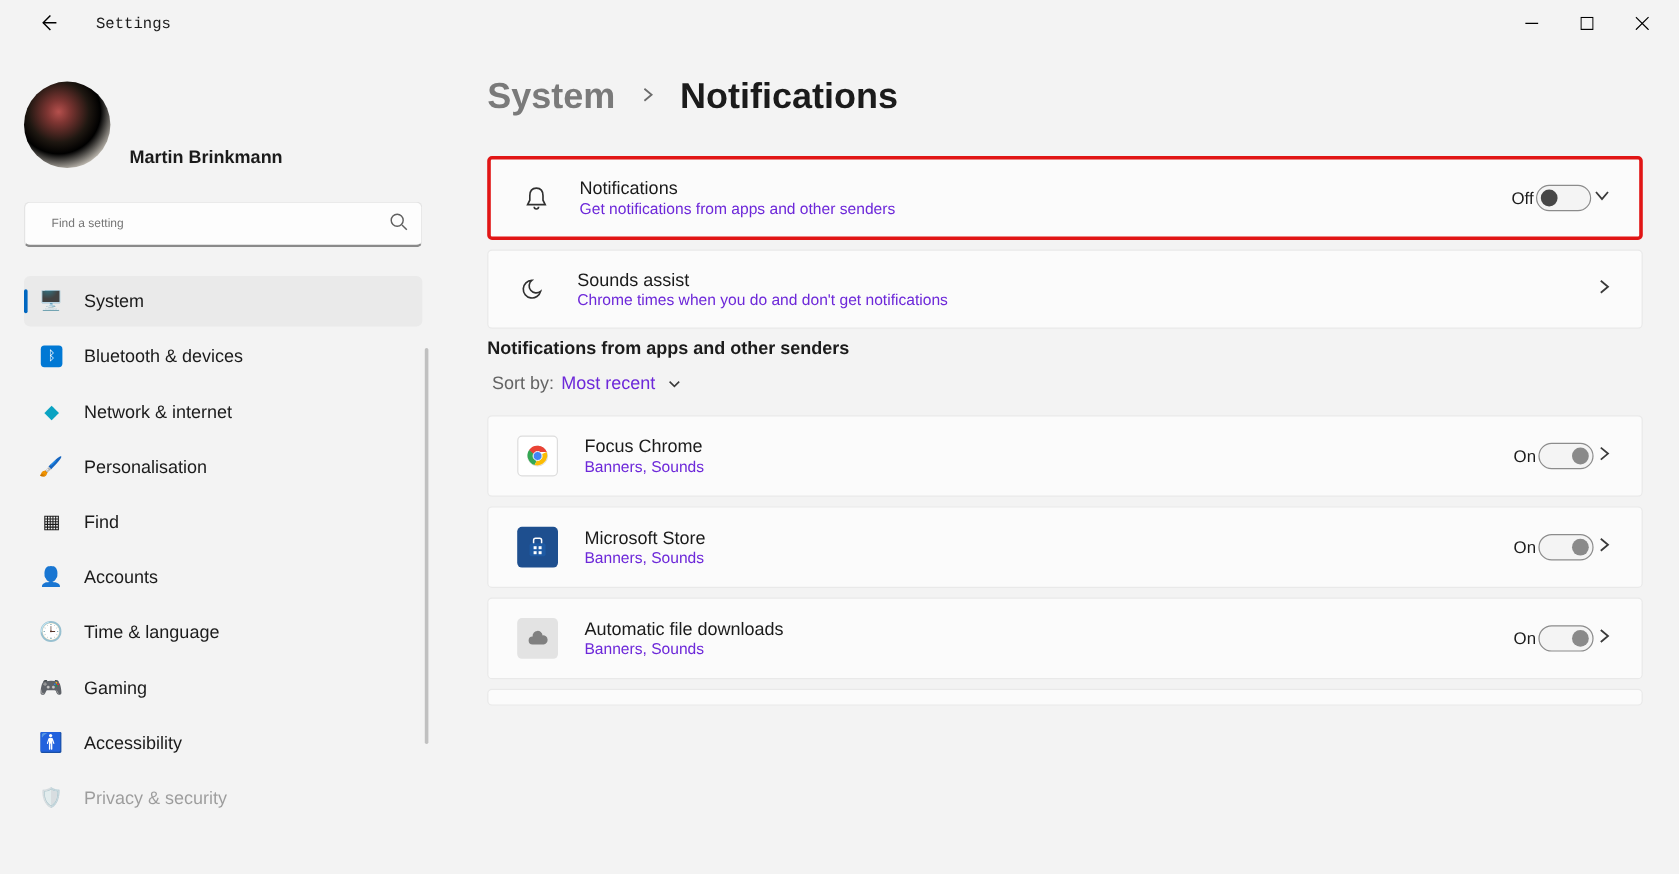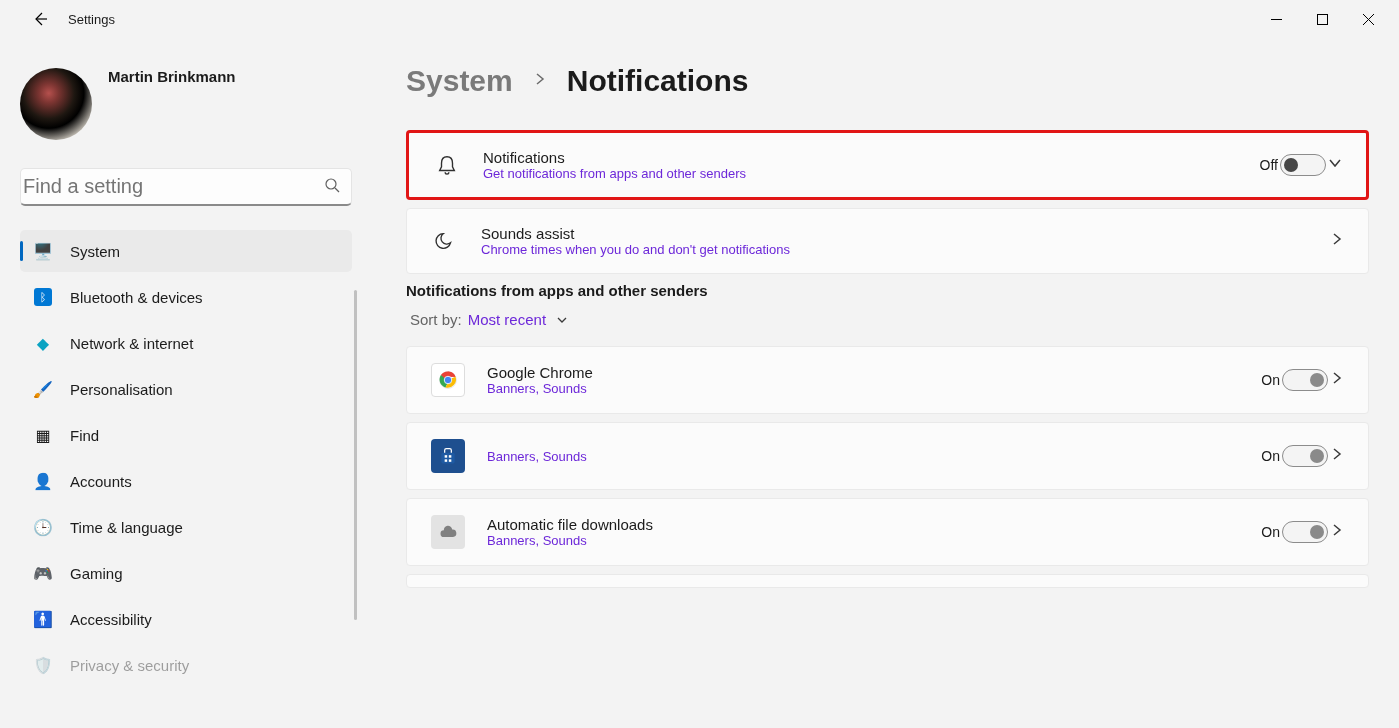--- a/index.html
+++ b/index.html
@@ -1,33 +1,33 @@
 <!DOCTYPE html>
 <html><head>
 <meta charset="utf-8">
 <style>
 * { margin: 0; padding: 0; box-sizing: border-box; font-family: "Segoe UI", sans-serif; }
 body { background: #f3f3f3; width: 1399px; height: 728px; overflow: hidden; color: #1b1b1b; }
 
 .titlebar { height: 38px; display: flex; align-items: center; padding: 0 8px; }
 .back-btn { width: 40px; height: 30px; display: flex; align-items: center; justify-content: center; margin-left: 12px; }
 .back-btn svg { width: 16px; height: 16px; }
-.app-title { font-size: 13px; margin-left: 8px; }
+.app-title { font-size: 13px; margin-left: 20px; font-family: Liberation Mono, monospace; }
 .win-controls { margin-left: auto; display: flex; }
 .win-btn { width: 46px; height: 30px; display: flex; align-items: center; justify-content: center; }
 .win-btn svg { width: 11px; height: 11px; }
 
 .layout { display: flex; height: calc(100% - 38px); }
 .sidebar { width: 360px; padding: 20px 0 0 20px; position: relative; }
-.profile { display: flex; align-items: flex-start; gap: 16px; margin-bottom: 28px; margin-top: 10px; }
+.profile { display: flex; align-items: flex-end; gap: 16px; margin-bottom: 28px; margin-top: 10px; }
 .avatar { width: 72px; height: 72px; border-radius: 50%; background: radial-gradient(circle at 40% 35%, #b5504d 0%, #7d3532 15%, #1e1711 40%, #000 55%, #d8d2c8 80%); }
 .username { font-size: 15px; font-weight: 600; }
 
 .search-wrap { position: relative; width: 332px; margin-bottom: 24px; }
-.search-input { width: 100%; height: 38px; border: 1px solid #e4e4e4; border-bottom: 2px solid #8a8a8a; border-radius: 5px; background: #fdfdfd; padding: 0 40px 0 2px; font-size: 20px; color: #636363; outline: none; }
+.search-input { width: 100%; height: 38px; border: 1px solid #e4e4e4; border-bottom: 2px solid #8a8a8a; border-radius: 5px; background: #fdfdfd; padding: 0 40px 0 22px; font-size: 10px; color: #636363; outline: none; }
 .search-icon { position: absolute; right: 12px; top: 50%; transform: translateY(-50%); }
 .search-icon svg { width: 16px; height: 16px; }
 
 .nav-list { display: flex; flex-direction: column; gap: 4px; }
 .nav-item { display: flex; align-items: center; gap: 18px; height: 42px; border-radius: 5px; padding: 0 14px; font-size: 15px; width: 332px; cursor: pointer; position: relative; }
 .nav-item.active { background: #eaeaea; }
 .nav-item.active::before { content: ""; position: absolute; left: 0; top: 11px; bottom: 11px; width: 3px; background: #0067c0; border-radius: 3px; }
 .nav-icon { width: 18px; height: 18px; display: flex; align-items: center; justify-content: center; font-size: 16px; }
 
 .nav-scroll { position: absolute; right: 3px; top: 252px; width: 3px; height: 330px; background: #c0c0c0; border-radius: 2px; }
@@ -222,21 +222,21 @@
             <circle cx="12" cy="12" r="10" fill="none" stroke="#ddd"></circle>
             <path d="M12 2 A10 10 0 0 1 21 8 L12 8 Z" fill="#ea4335"></path>
             <path d="M3.5 6 L9 15 A5 5 0 0 1 12 8 L21 8 A10 10 0 0 0 3.5 6 Z" fill="#ea4335"></path>
             <path d="M3.5 6 A10 10 0 0 0 9 21 L13 13 A5 5 0 0 1 8 10 Z" fill="#34a853"></path>
             <path d="M21 8 A10 10 0 0 1 9 21 L13 13 A5 5 0 0 0 16.5 10 Z" fill="#fbbc05"></path>
             <circle cx="12" cy="12" r="4.5" fill="#4285f4"></circle>
             <circle cx="12" cy="12" r="4.5" fill="none" stroke="#fff" stroke-width="1"></circle>
           </svg>
         </div>
       <div class="card-body">
-        <div class="card-title">Google Chrome</div>
+        <div class="card-title">Focus Chrome</div>
         <div class="card-sub">Banners, Sounds</div>
       </div>
       <div class="card-right">
         <span class="toggle-label">On</span>
         <div class="toggle on">
             <div class="toggle-knob"></div>
           </div>
         <span class="card-chevron"><svg viewBox="0 0 14 14">
               <path d="M4 2 L10 7 L4 12" fill="none" stroke="#3a3a3a" stroke-width="1.5"></path>
             </svg></span>
@@ -248,20 +248,21 @@
           <svg viewBox="0 0 24 24">
             <rect x="4" y="8" width="16" height="13" rx="2" fill="#1e5aa3"></rect>
             <path d="M8 8 V5 A2 2 0 0 1 10 3 H14 A2 2 0 0 1 16 5 V8" fill="none" stroke="#fff" stroke-width="1.5"></path>
             <rect x="8" y="11" width="3" height="3" fill="#fff"></rect>
             <rect x="13" y="11" width="3" height="3" fill="#fff"></rect>
             <rect x="8" y="16" width="3" height="3" fill="#fff"></rect>
             <rect x="13" y="16" width="3" height="3" fill="#fff"></rect>
           </svg>
         </div>
       <div class="card-body">
+        <div class="card-title">Microsoft Store</div>
         <div class="card-sub">Banners, Sounds</div>
       </div>
       <div class="card-right">
         <span class="toggle-label">On</span>
         <div class="toggle on">
             <div class="toggle-knob"></div>
           </div>
         <span class="card-chevron"><svg viewBox="0 0 14 14">
               <path d="M4 2 L10 7 L4 12" fill="none" stroke="#3a3a3a" stroke-width="1.5"></path>
             </svg></span>

